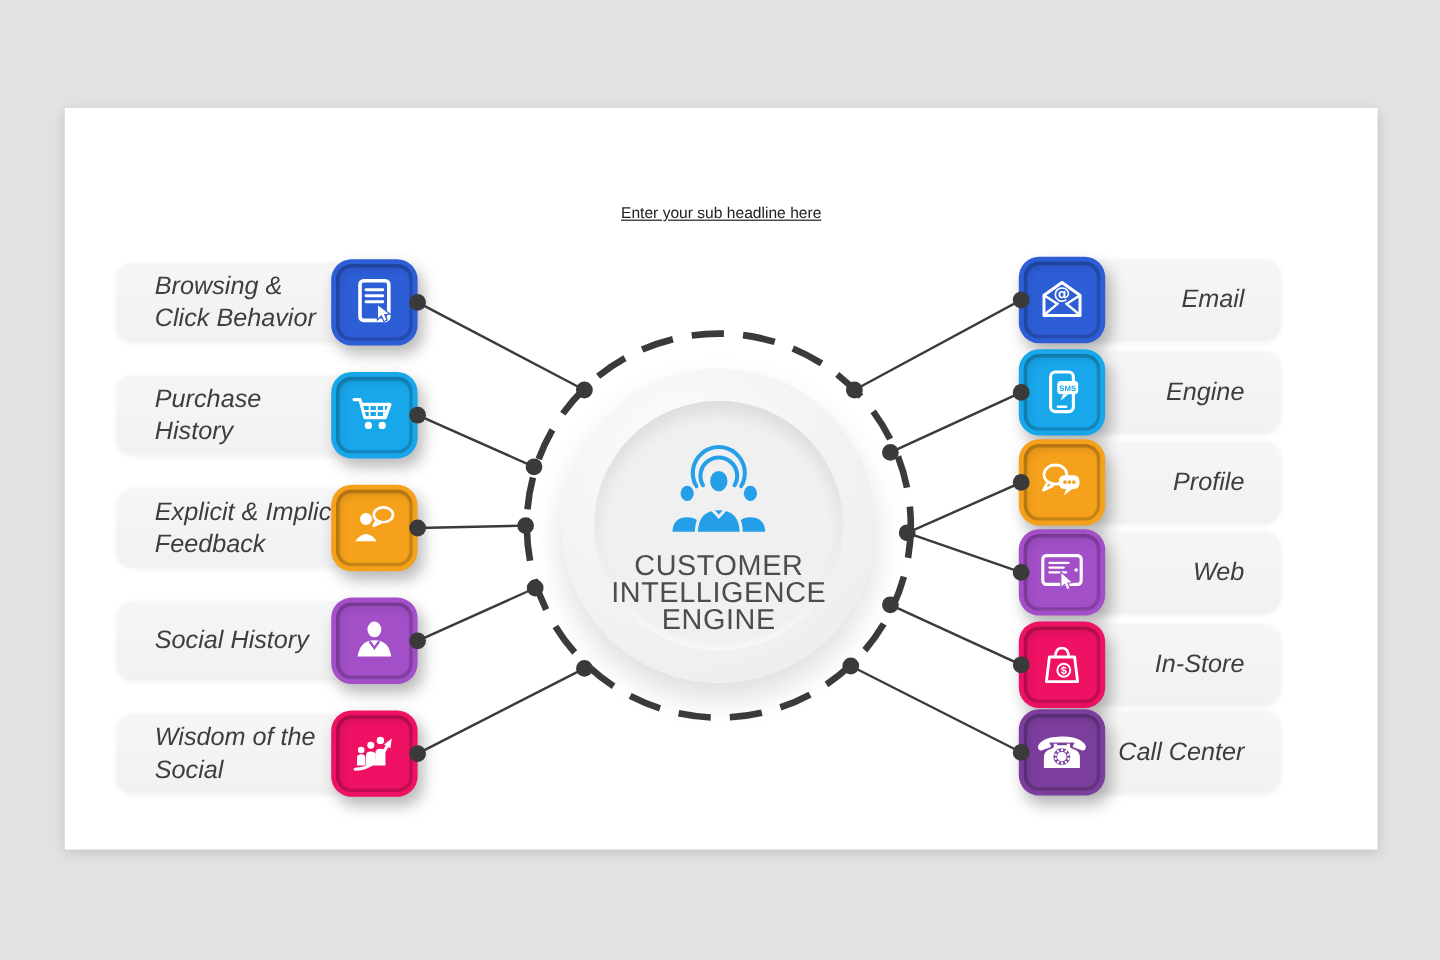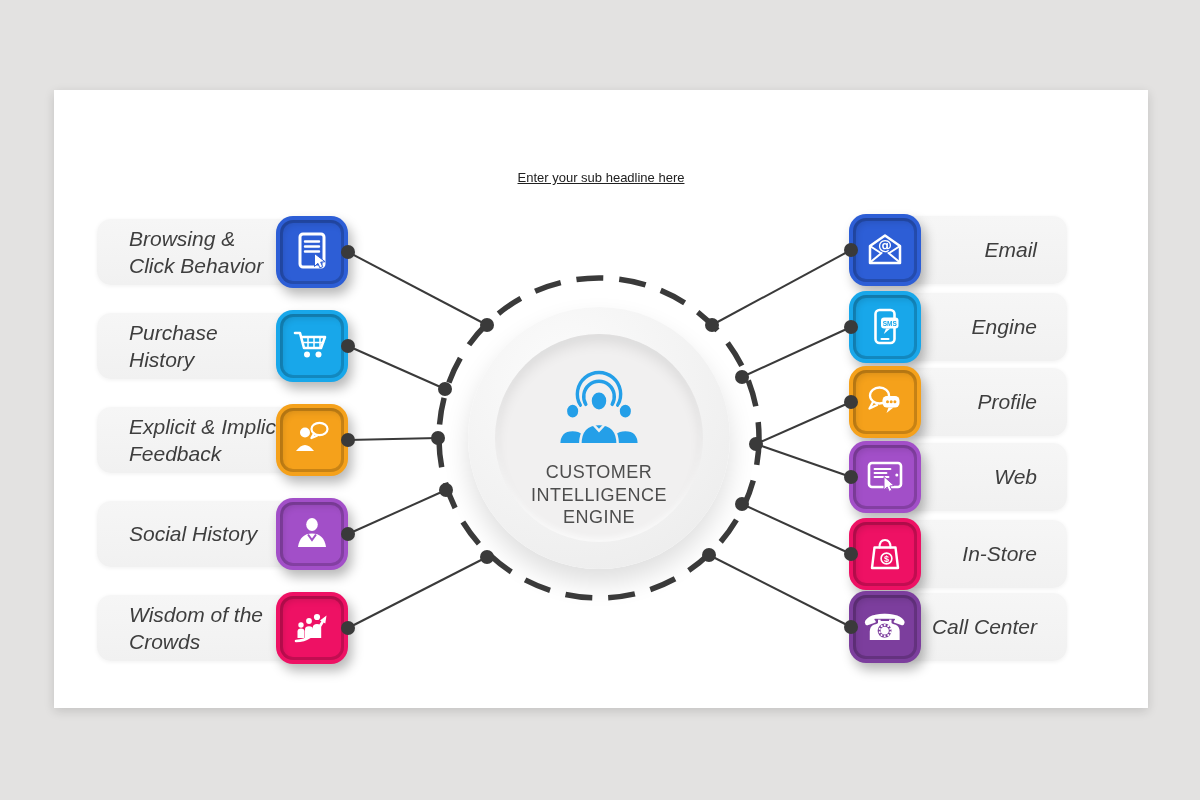--- a/index.html
+++ b/index.html
@@ -60,21 +60,21 @@
     background:#f1f0f0;
     box-shadow:inset 0 8px 14px rgba(0,0,0,.09), inset 0 -3px 6px rgba(255,255,255,.85);
     z-index:2;
   }
   .people{position:absolute;left:494px;top:279px;width:102px;height:86px;z-index:3;overflow:visible;}
   .people .p{fill:var(--center_icon,#249fe8);}
   .people .arc{fill:none;stroke:var(--center_icon,#249fe8);stroke-width:4;stroke-linecap:round;}
   .people .sep{stroke:#f1f0f0;stroke-width:3;}
   .center-label{
     position:absolute;left:445px;top:371px;width:200px;z-index:3;
-    text-align:center;font-size:18px;line-height:22.5px;letter-spacing:.5px;
+    text-align:center;font-size:24px;line-height:22.5px;letter-spacing:.5px;
     color:var(--center_text,#4d4d4d);white-space:pre-line;
   }
   .connectors{position:absolute;inset:0;width:1094px;height:618px;z-index:4;pointer-events:none;}
   .connectors line{stroke:var(--connector,#3a3a3a);stroke-width:2;}
   .connectors .dash{fill:none;stroke:var(--connector,#3a3a3a);stroke-width:5.5;stroke-dasharray:27 16;}
   .connectors .nd{fill:var(--connector,#3a3a3a);}
 </style>
 </head>
 <body>
 
@@ -136,21 +136,21 @@
           <ellipse class="fl" cx="24" cy="14.5" rx="5.8" ry="6.5"></ellipse>
           <path class="fl" d="M10 37 q2-13.5 14-13.5 t14 13.5 z"></path>
           <path d="M20 24.5 l4 5.5 4-5.5" fill="none" stroke="var(--c)" stroke-width="2"></path>
         </svg>
       </div>
     </div>
 
     <div class="row left" style="top:538px">
       <div class="pill">
         <span class="label">Wisdom of the
-Crowds</span>
+Social</span>
       </div>
       <div class="tile" style="--c: #ee1164;">
         <svg viewBox="0 0 48 48">
           <circle class="fl" cx="13" cy="21" r="2.7"></circle>
             <path class="fl" d="M9.5 34 v-6.5 q0-3 3.5-3 t3.5 3 V34 z"></path>
           <circle class="fl" cx="21" cy="17" r="2.9"></circle>
             <path class="fl" d="M17 34 v-8.5 q0-3.2 4-3.2 t4 3.2 V34 z"></path>
           <circle class="fl" cx="29" cy="13" r="3.1"></circle>
             <path class="fl" d="M24.8 34 v-10.5 q0-3.5 4.2-3.5 t4.2 3.5 V34 z"></path>
           <path class="st" d="M8 37 q16 0 26.5-19" stroke-width="2.6"></path>

